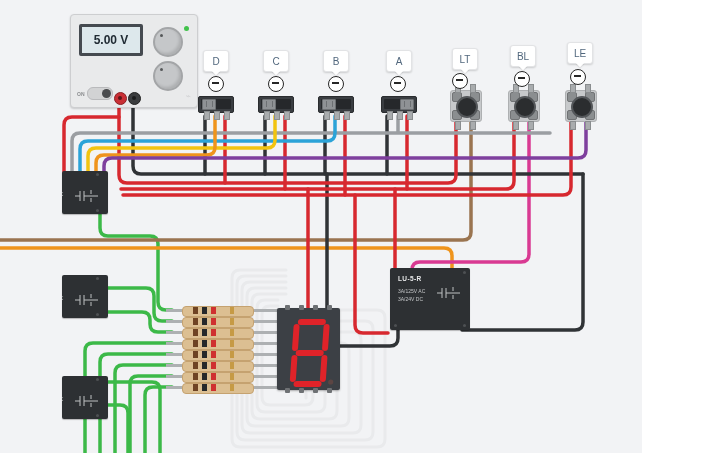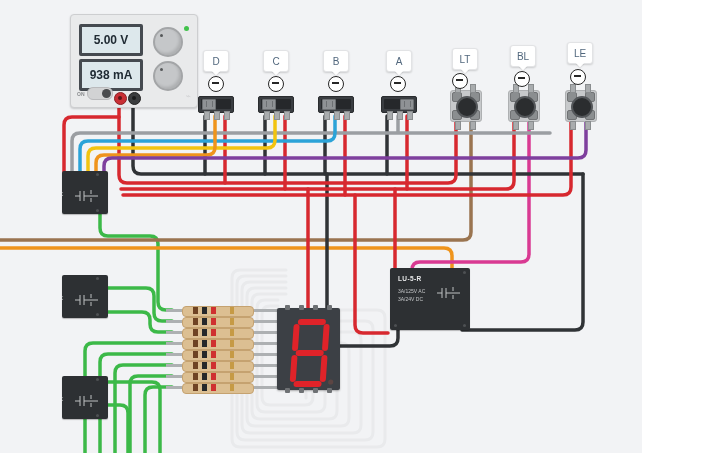--- a/index.html
+++ b/index.html
@@ -136,21 +136,20 @@
 
     <path stroke-width="3.5" d="M398,116 V133 M550,133 H80 Q72,133 72,141 V172" stroke="#9b9ea2"></path>
     <path stroke-width="3.5" d="M335,116 V133 Q335,141 327,141 H88 Q80,141 80,149 V172" stroke="#2ba3d8"></path>
     <path stroke-width="3.5" d="M275,116 V140 Q275,148 267,148 H96 Q88,148 88,156 V172" stroke="#f2c410"></path>
     <path stroke-width="3.5" d="M215,116 V147 Q215,155 207,155 H104 Q96,155 96,163 V172" stroke="#ef941c"></path>
     <path stroke-width="3.5" d="M586,120 V150 Q586,158 578,158 H112 Q104,158 104,166 V172" stroke="#7e3f9d"></path>
   </svg>
 
   <div class="psu">
     <div class="screen v">5.00 V</div>
-    <div class="screen a">938 mA</div>
     <div class="knob k1">
         <i></i>
       </div>
     <div class="knob k2">
         <i></i>
       </div>
     <div class="led"></div>
     <div class="onrow">
       <span class="onlbl">ON</span>
       <span class="pill">

